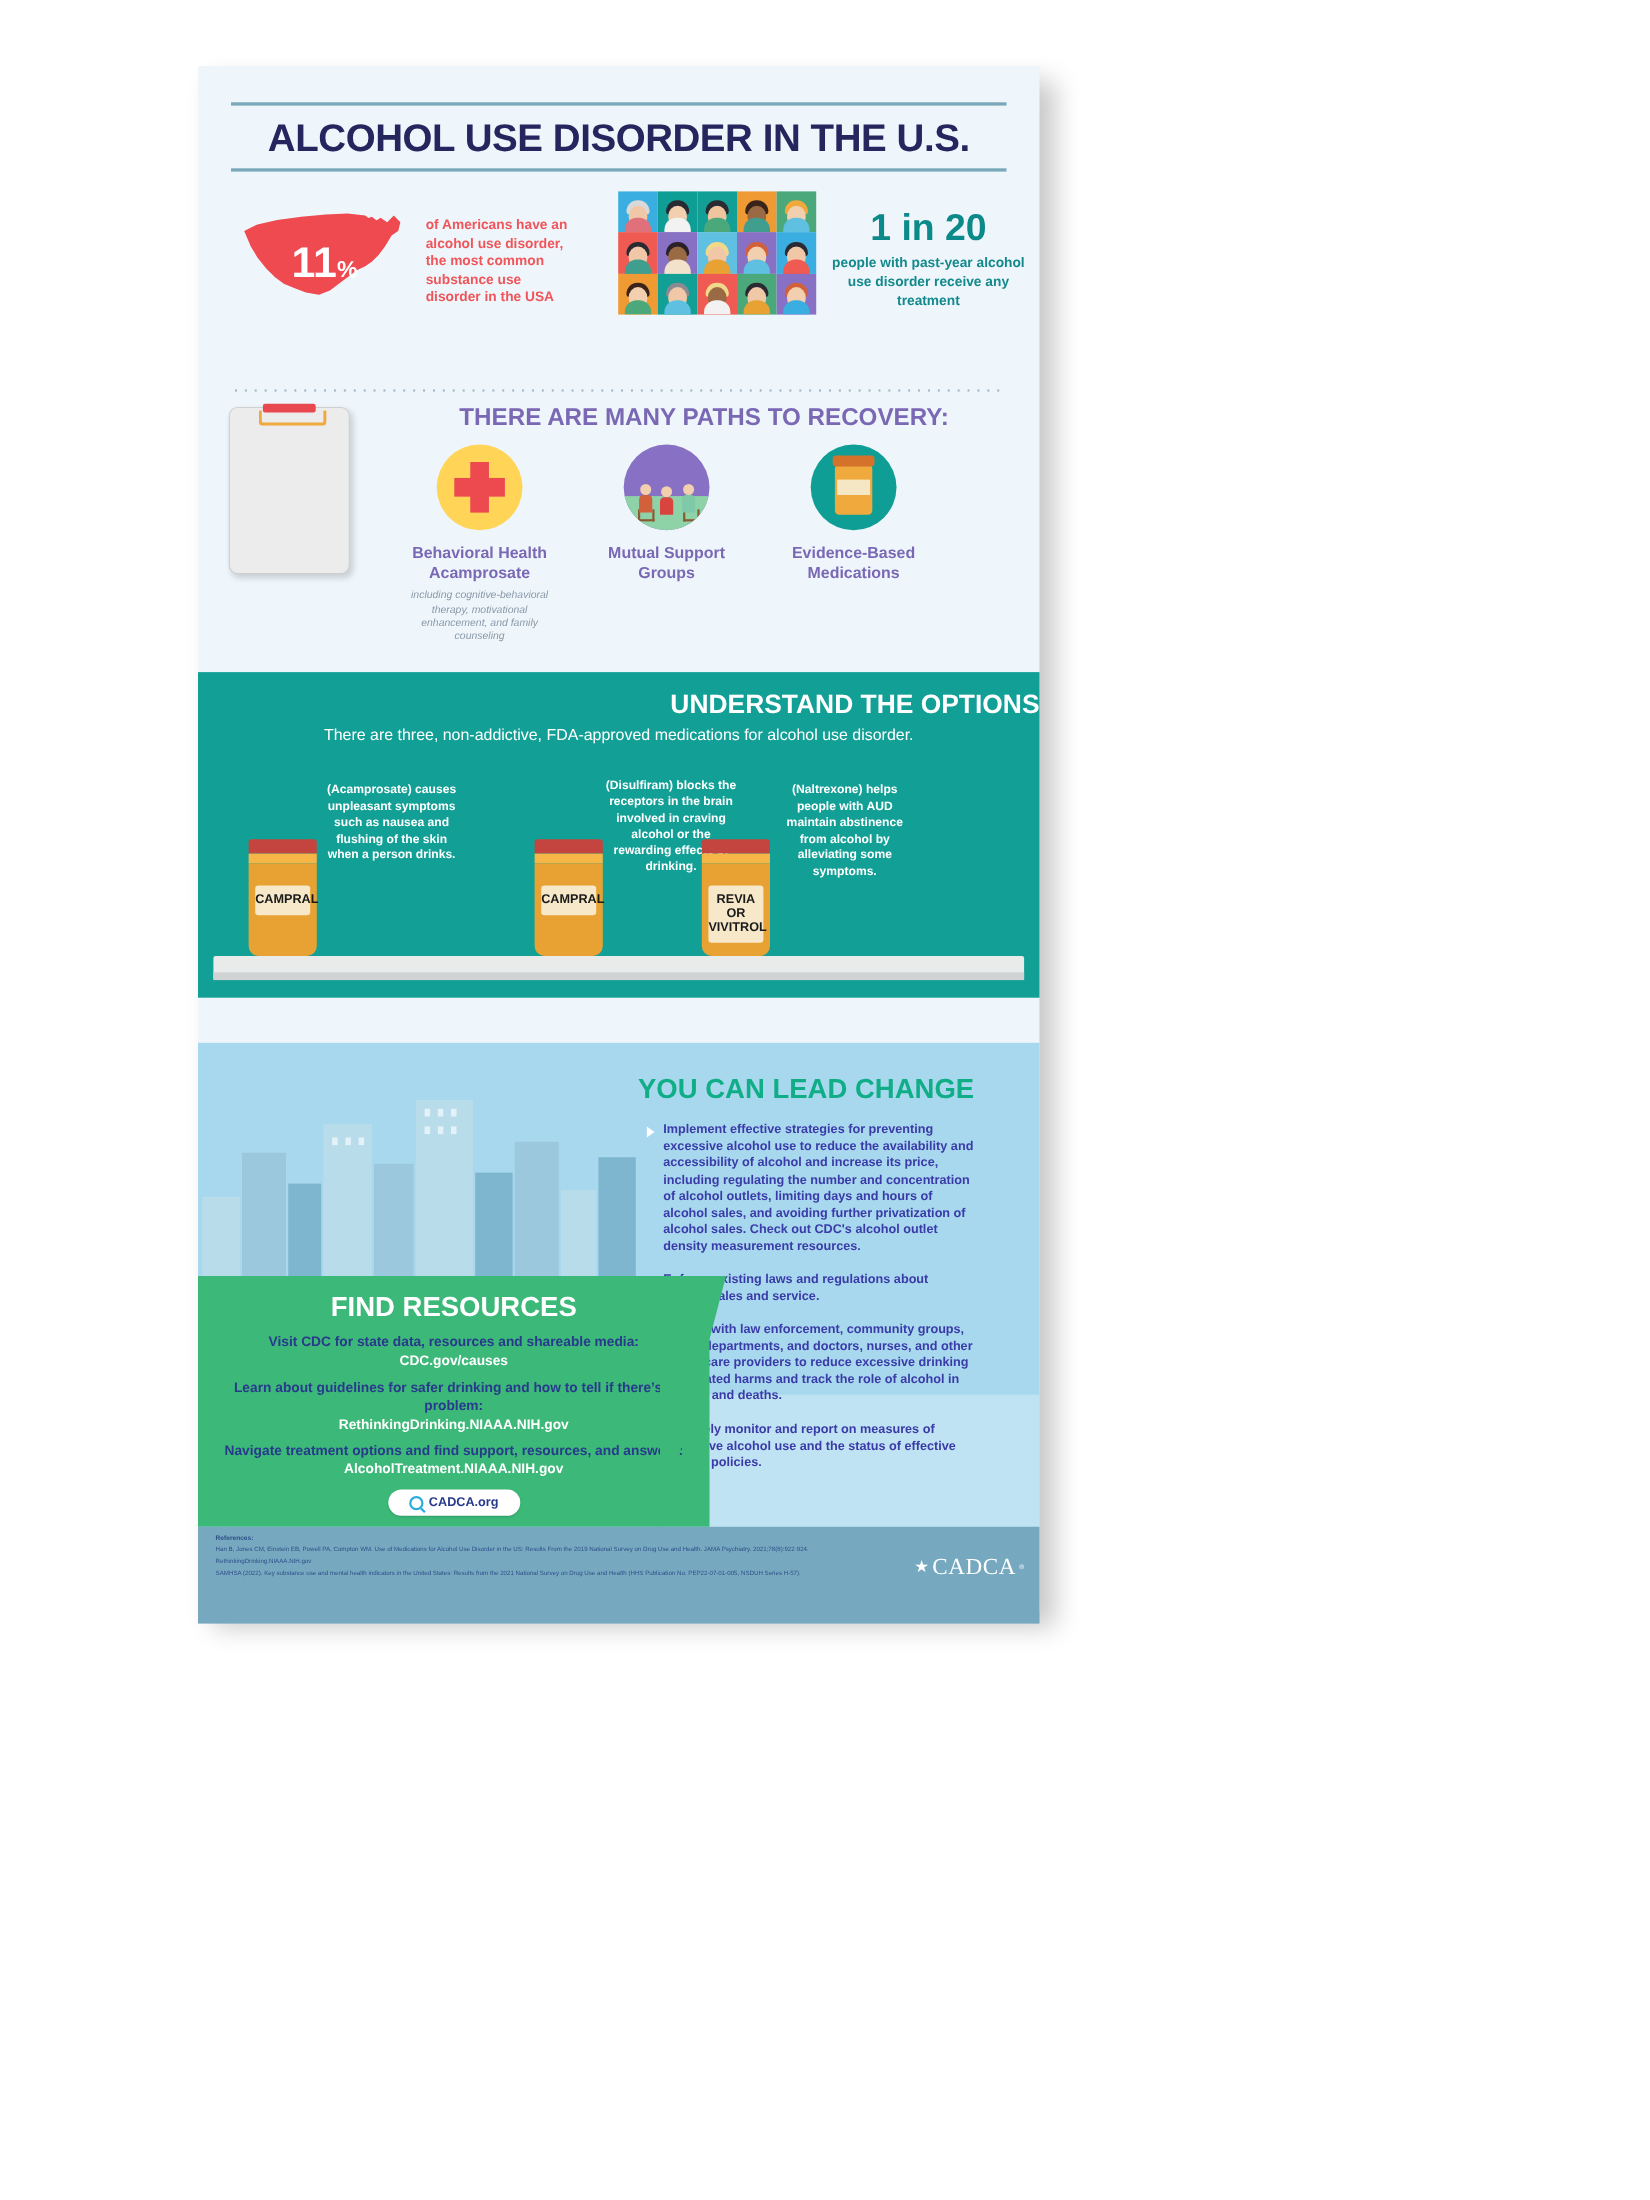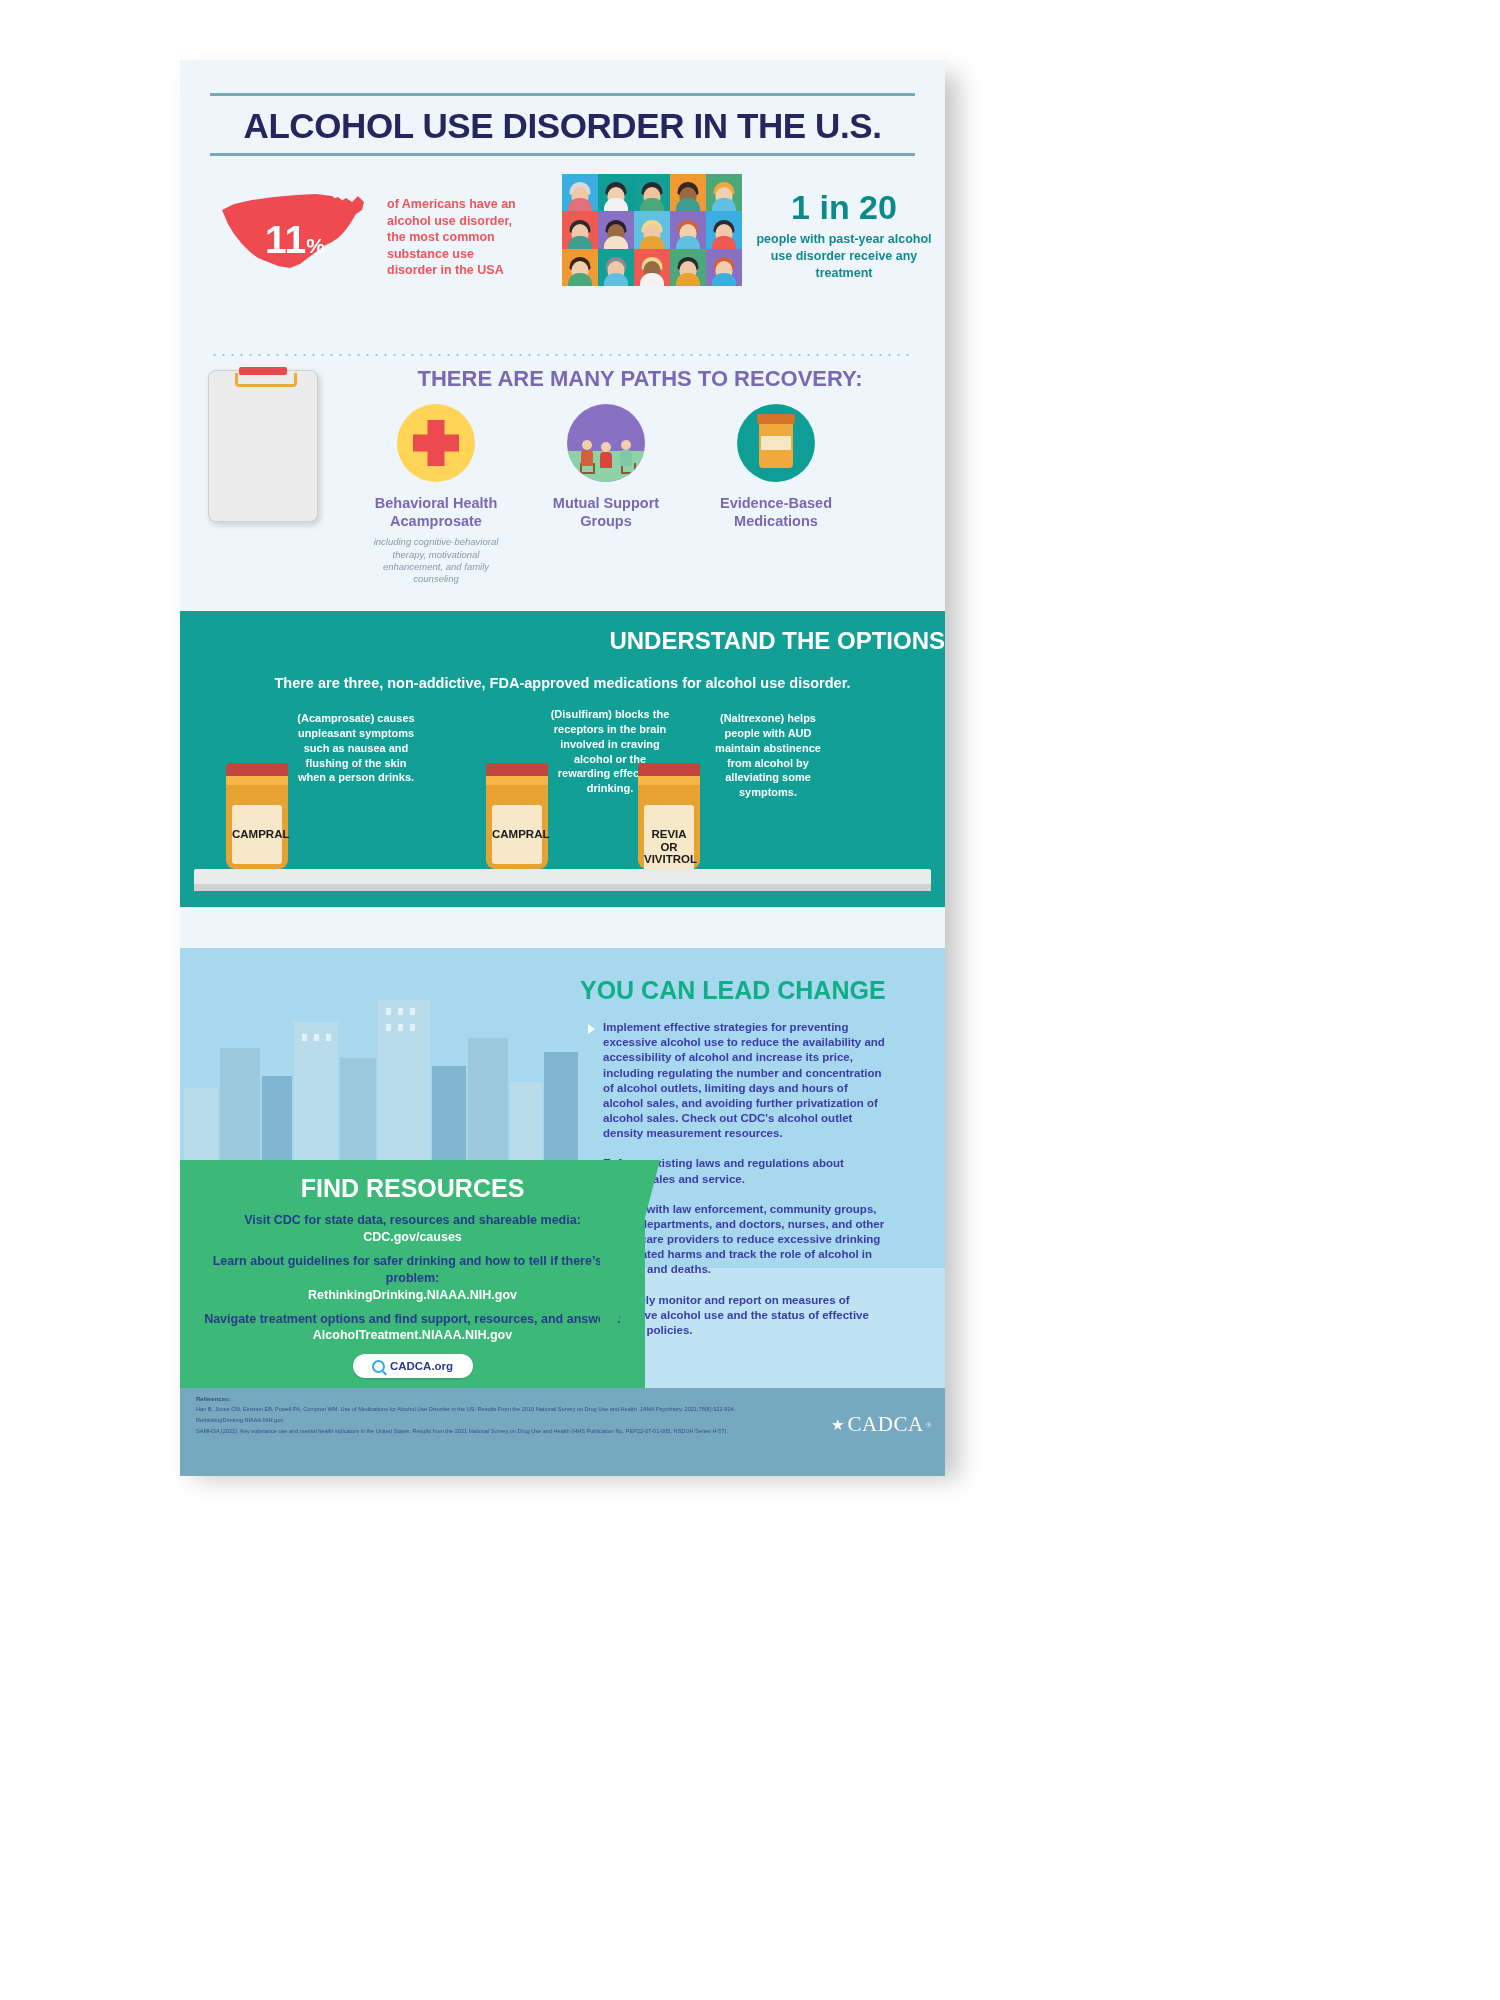--- a/index.html
+++ b/index.html
@@ -114,31 +114,31 @@
   .path-label{
     margin-top:12px;color:#7a68b5;font-weight:bold;font-size:14.5px;line-height:1.25;
   }
   .path-sub{
     margin-top:6px;color:#8a99a8;font-style:italic;font-size:9.5px;line-height:1.3;
     padding:0 8px;
   }
   
   .options{background:#12a096;padding:16px 0 0;position:relative;height:280px;}
   .opt-title{text-align:right;color:#fff;font-weight:bold;font-size:24px;}
-  .opt-sub{text-align:center;color:#fff;font-weight:bold;font-size:14.5px;margin-top:20px;padding:0 18px;}
+  .opt-sub{text-align:center;color:#fff;font-weight:normal;font-size:14.5px;margin-top:6px;padding:0 18px;}
   .shelf{position:absolute;left:14px;right:14px;bottom:16px;height:22px;background:#e9eaea;border-radius:2px;}
   .shelf-edge{position:absolute;left:0;right:0;bottom:0;height:7px;background:#cfd3d4;}
   .bottle{position:absolute;bottom:38px;width:62px;}
   .bottle .cap{height:13px;background:#c4453f;border-radius:3px 3px 0 0;}
   .bottle .neck{height:9px;background:#f5b547;}
   .bottle .body{height:84px;background:#e8a233;border-radius:0 0 9px 9px;position:relative;}
   .bottle .lbl{
     position:absolute;left:6px;right:6px;top:20px;background:#f6e8c8;
     border-radius:3px;text-align:center;color:#1a1a1a;font-weight:bold;
-    font-size:11.5px;padding:23px 0;line-height:1.1;
+    font-size:11.5px;padding:7px 0;line-height:1.1;
   }
   .bottle.b1{left:46px;}
   .bottle.b2{left:306px;}
   .bottle.b3{left:458px;}
   .opt-txt{position:absolute;color:#fff;font-weight:bold;font-size:11px;line-height:1.35;text-align:center;}
   .opt-txt.t1{left:116px;top:100px;width:120px;}
   .opt-txt.t2{left:370px;top:96px;width:120px;}
   .opt-txt.t3{left:528px;top:100px;width:120px;}
   
   .lead{position:relative;height:440px;background:#a8d8ee;overflow:hidden;margin-top:41px;}

